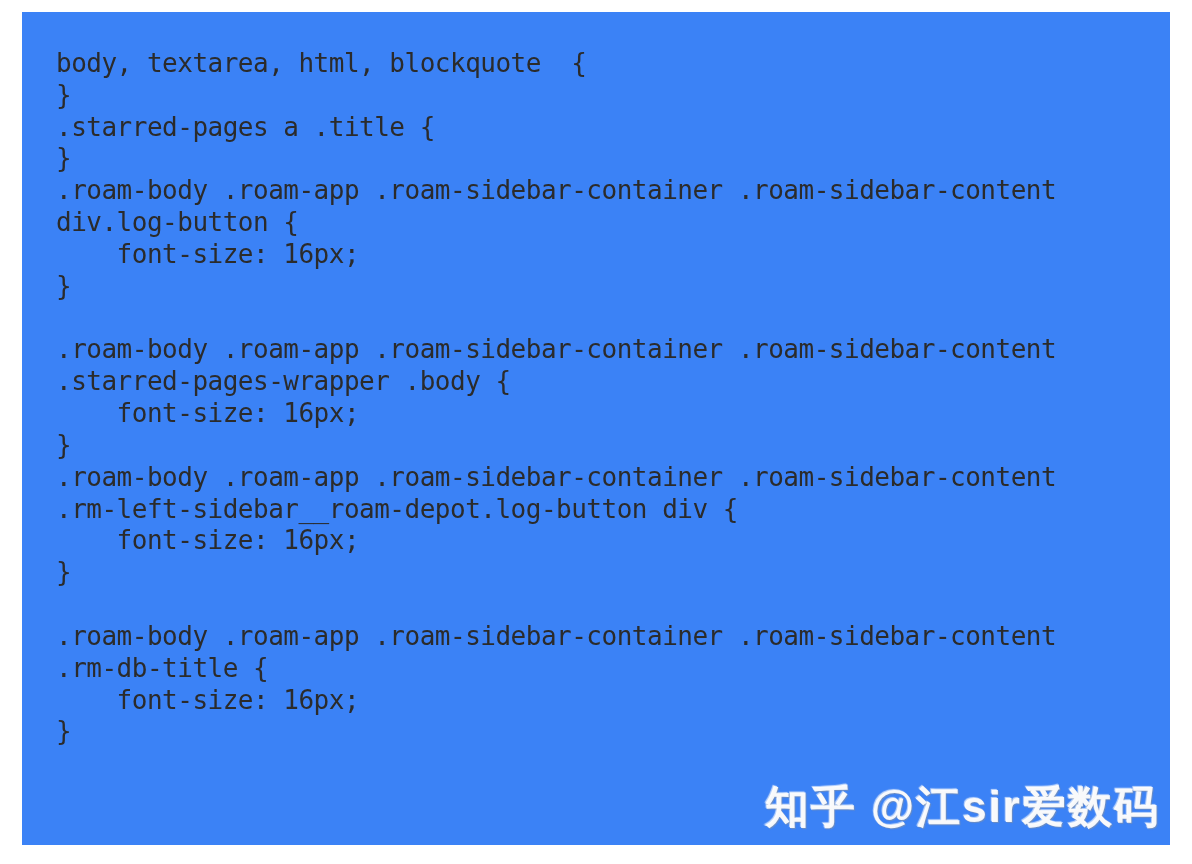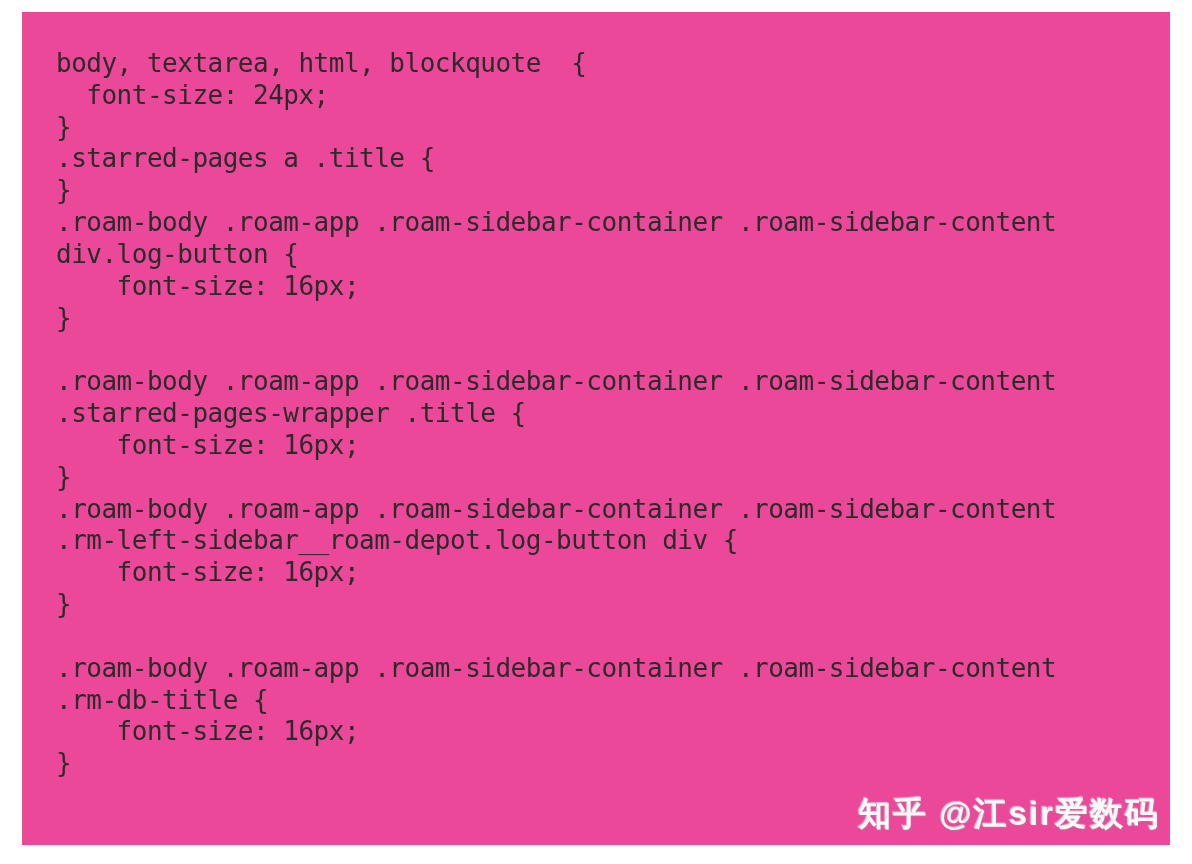--- a/index.html
+++ b/index.html
@@ -34,46 +34,45 @@
     white-space: pre;
     height: 31.83px;
     line-height: 31.83px;
     letter-spacing: -0.5px;
   }
   .watermark {
     position: absolute;
     right: 10px;
     bottom: 8px;
     font-family: "Liberation Sans", "DejaVu Sans", sans-serif;
-    font-size: 33px;
+    font-size: 44px;
     font-weight: bold;
     letter-spacing: 2px;
     color: rgba(255, 255, 255, 0.92);
     text-shadow: 1px 1px 1px rgba(150, 150, 150, 0.55),
                  -1px -1px 1px rgba(255, 255, 255, 0.7);
     pointer-events: none;
   }
 </style>
 </head>
 <body style="background: rgb(255, 255, 255);">
 
-<div class="panel" style="background: #ec4899;">
+<div class="panel" style="background: #3b82f6;">
   <div class="code-block" id="code-block" style="color: rgb(43, 43, 43);">
       <div class="code-line">body, textarea, html, blockquote  {</div>
-      <div class="code-line">  font-size: 24px;</div>
       <div class="code-line">}</div>
       <div class="code-line">.starred-pages a .title {</div>
       <div class="code-line">}</div>
       <div class="code-line">.roam-body .roam-app .roam-sidebar-container .roam-sidebar-content</div>
       <div class="code-line">div.log-button {</div>
       <div class="code-line">    font-size: 16px;</div>
       <div class="code-line">}</div>
       <div class="code-line"></div>
       <div class="code-line">.roam-body .roam-app .roam-sidebar-container .roam-sidebar-content</div>
-      <div class="code-line">.starred-pages-wrapper .title {</div>
+      <div class="code-line">.starred-pages-wrapper .body {</div>
       <div class="code-line">    font-size: 16px;</div>
       <div class="code-line">}</div>
       <div class="code-line">.roam-body .roam-app .roam-sidebar-container .roam-sidebar-content</div>
       <div class="code-line">.rm-left-sidebar__roam-depot.log-button div {</div>
       <div class="code-line">    font-size: 16px;</div>
       <div class="code-line">}</div>
       <div class="code-line"></div>
       <div class="code-line">.roam-body .roam-app .roam-sidebar-container .roam-sidebar-content</div>
       <div class="code-line">.rm-db-title {</div>
       <div class="code-line">    font-size: 16px;</div>

